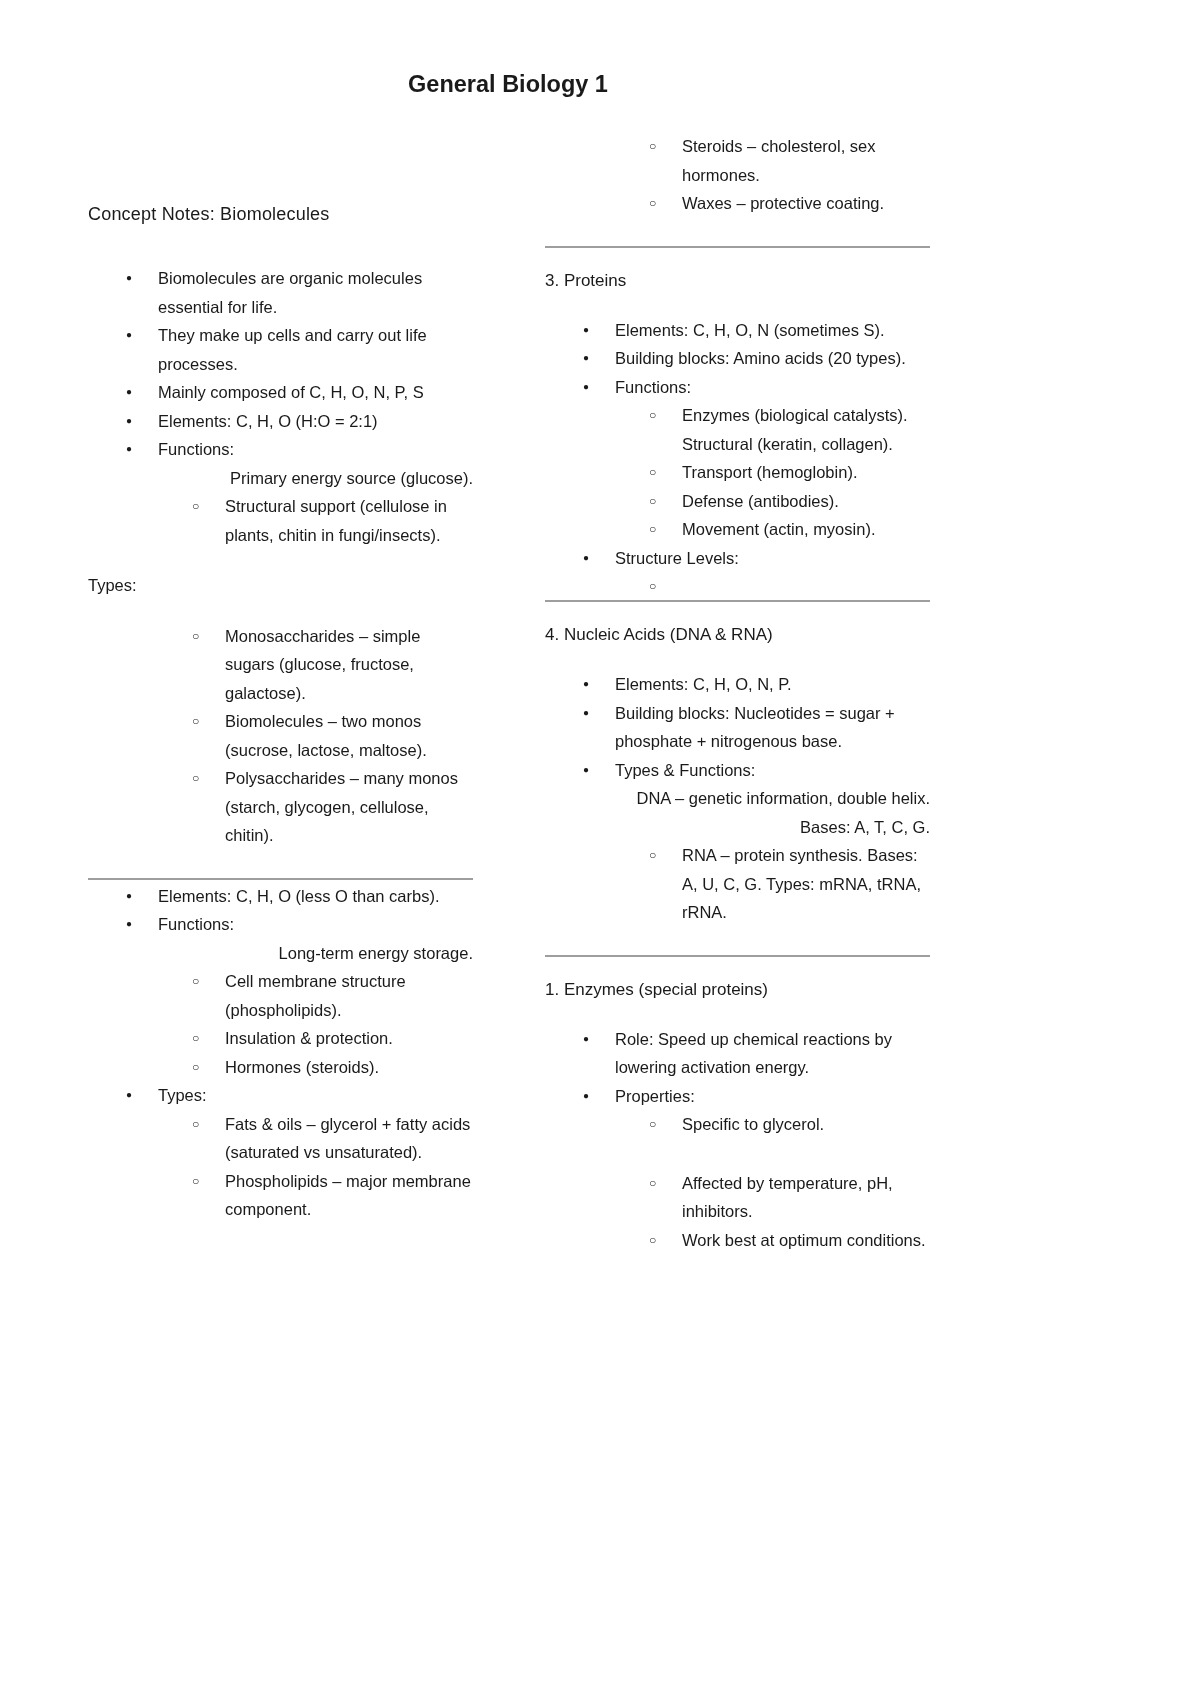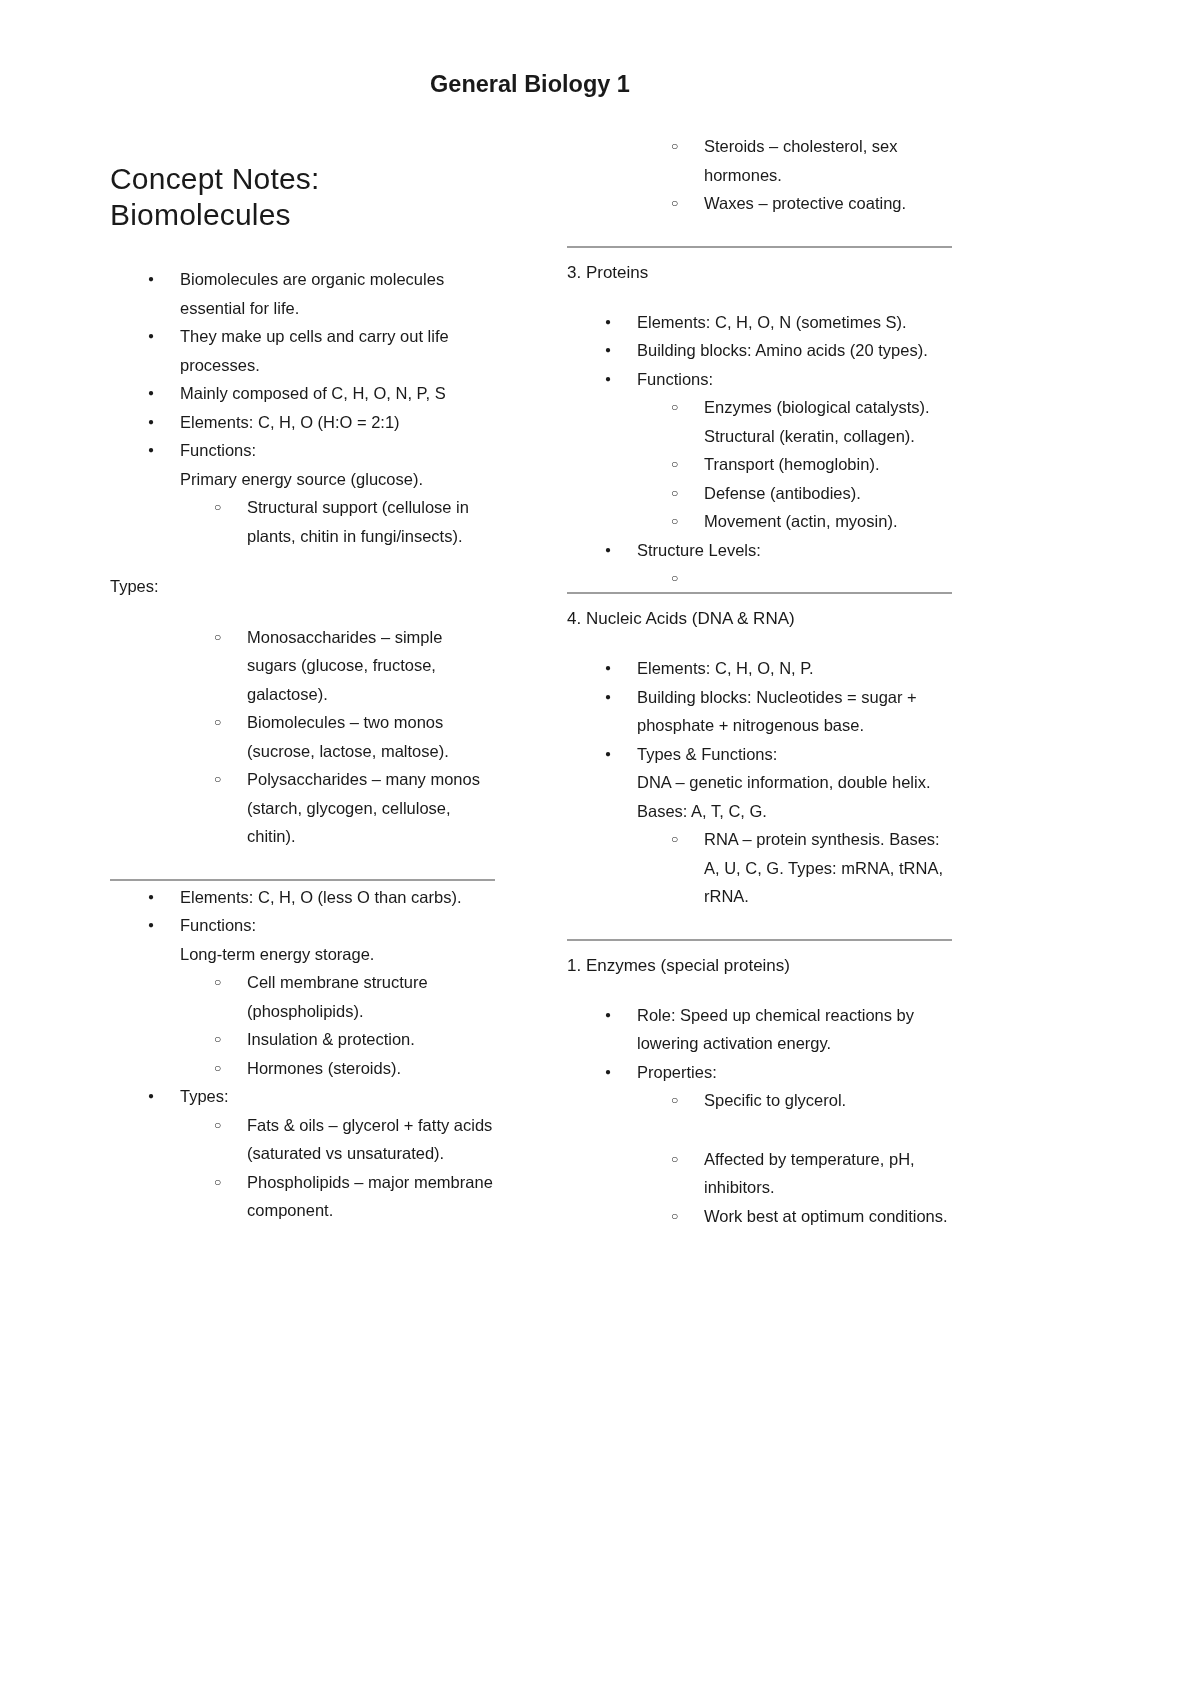--- a/index.html
+++ b/index.html
@@ -2,43 +2,43 @@
 <html><head>
 <meta charset="utf-8">
 <style>
   * { margin:0; padding:0; box-sizing:border-box; }
   html, body { background:#ffffff; }
   body {
     width:1200px; height:1694px; overflow:hidden;
     font-family:"Liberation Sans", sans-serif;
     color:#1a1a1a;
   }
-  .page { padding:70px 0 0 110px; width:973px; }
+  .page { padding:70px 0 0 88px; width:973px; }
   .page-title {
     width:840px; text-align:center;
     font-size:23.5px; font-weight:700; line-height:28px;
   }
   .columns { display:flex; gap:72px; margin-top:34px; }
   .col { width:385px; font-size:16.5px; line-height:28.5px; }
 
   .doc-title {
-    margin:29px 0 32px; font-size:30px; font-weight:700; line-height:36px;
+    margin:64px 0 32px; font-size:18px; font-weight:700; line-height:36px;
     letter-spacing:0.2px;
   }
-  .section-heading { margin:12px 0 22px; font-size:17px; line-height:26px; }
+  .section-heading { margin:20px 0 22px; font-size:17px; line-height:26px; }
   .bold { font-weight:400; }
 
   .li { position:relative; }
   .li.l1 { padding-left:70px; }
   .li.l2 { padding-left:137px; }
   .marker { position:absolute; top:0; color:#1a1a1a; }
   .l1 > .marker { left:38px; font-size:10px; }
   .l2 > .marker { left:104px; font-size:12px; }
 
-  .cont1 { padding-left:70px; }
+  .cont1 { padding-left:70px;text-align:right; }
   .label { margin:22px 0; }
 
   .divider { border:none; border-top:2px solid #9e9e9e; height:0; margin:28px 0 2px; }
   .gap { height:30px; }
 </style>
 </head>
 <body>
 
 <div class="page">
   <div class="page-title">General Biology 1</div>

